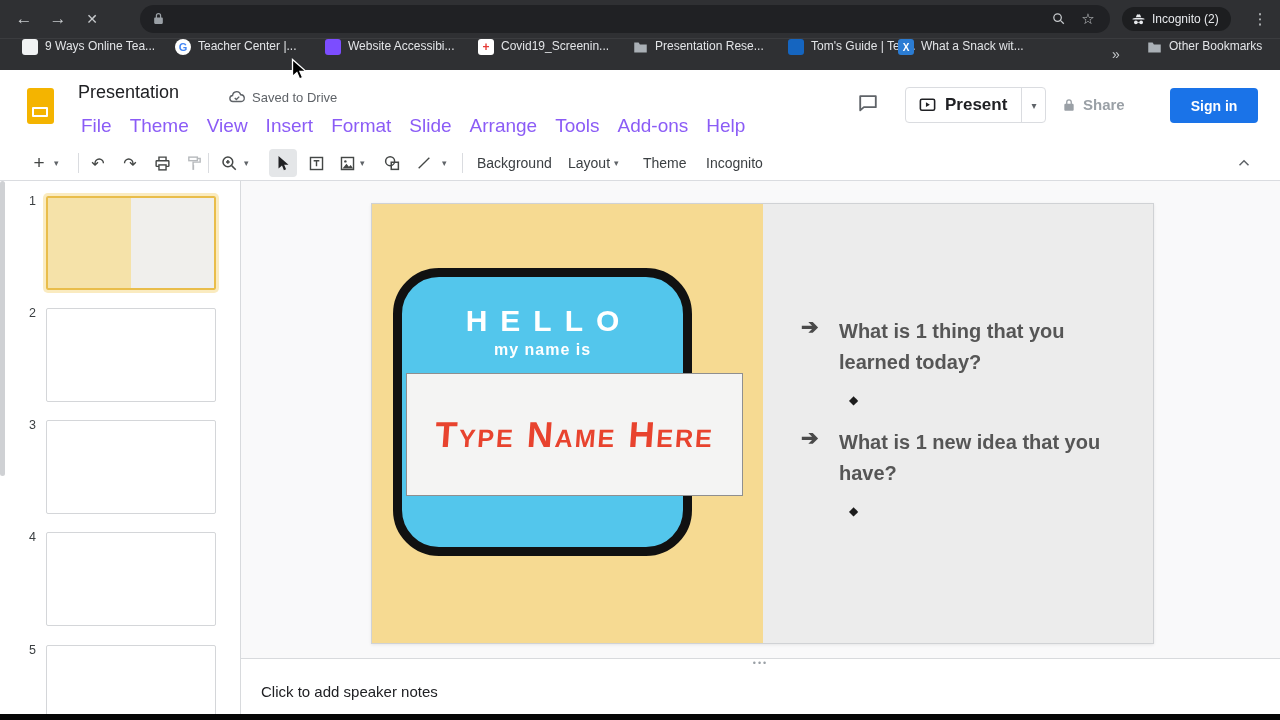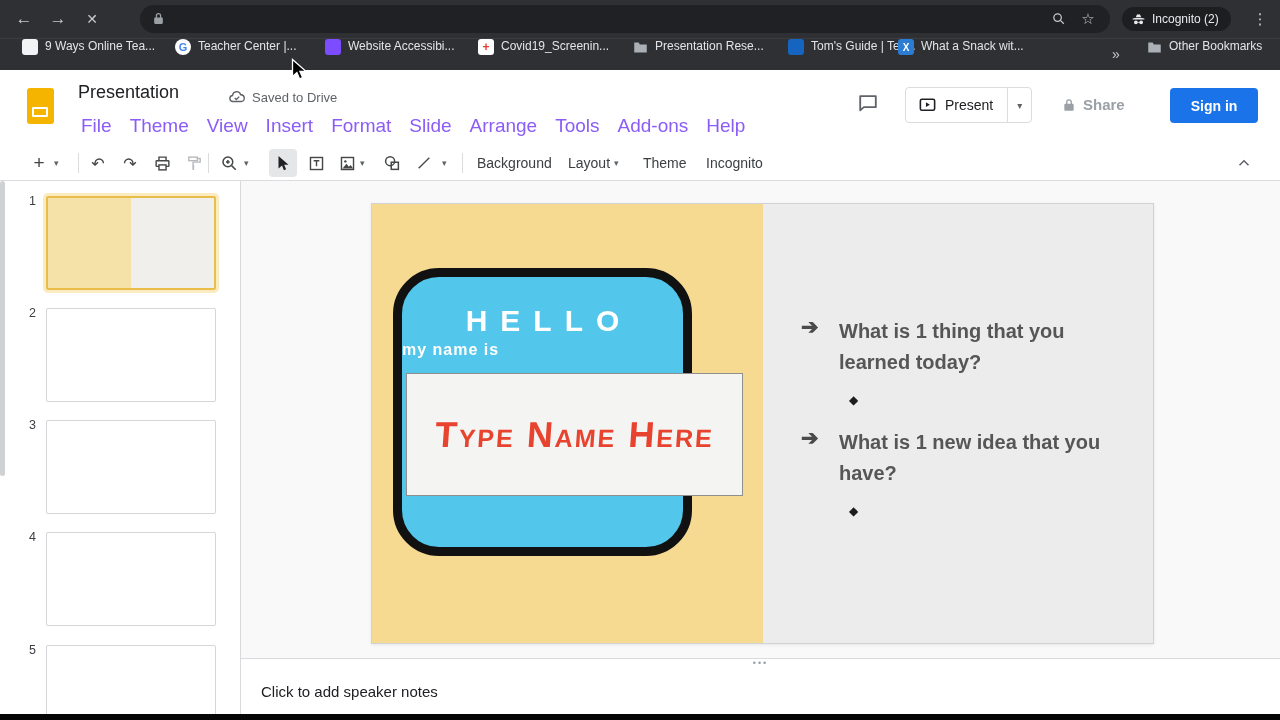--- a/index.html
+++ b/index.html
@@ -33,21 +33,21 @@
   .app-header{position:absolute;top:70px;left:0;width:1280px;height:75px;background:#fff}
   .slides-logo{left:27px;top:18px;width:27px;height:36px;background:#f4b400;border-radius:3px}
   .slides-logo-inner{position:absolute;left:5px;top:19px;width:16px;height:10px;border:2.5px solid #fff;border-radius:1px}
   .doc-title{left:78px;top:12px;font-size:18px;color:#202124}
   .saved{left:228px;top:18px;display:flex;gap:6px;align-items:center;font-size:13px;color:#5f6368}
   .menus{left:72px;top:42px;display:flex}
   .menu-item{padding:3px 9px;font-size:19px;color:#8b5cf6;cursor:default}
   .comment-ic{left:857px;top:22px;line-height:0}
   .present-btn{left:905px;top:17px;height:36px;border:1px solid #dadce0;border-radius:4px;display:flex;align-items:center;background:#fff}
   .present-ic{margin-left:12px;line-height:0}
-  .present-label{margin:0 14px 0 8px;font-size:14px;color:#202124;font-weight:400}
+  .present-label{margin:0 14px 0 8px;font-size:17px;color:#202124;font-weight:700}
   .present-divider{width:1px;height:34px;background:#dadce0}
   .present-caret{padding:0 9px;font-size:10px;color:#5f6368}
   .share-btn{left:1062px;top:26px;display:flex;align-items:center;gap:7px;font-size:15px;color:#9aa0a6;font-weight:700}
   .signin-btn{left:1170px;top:18px;width:88px;height:35px;background:#1a73e8;color:#fff;border:none;border-radius:4px;font-size:14px;font-family:inherit;font-weight:700}
   
   .toolbar{position:absolute;top:145px;left:0;width:1280px;height:36px;background:#fff;border-bottom:1px solid #dadce0}
   .tb{position:absolute;top:0;height:36px;display:flex;align-items:center;justify-content:center;color:#444746}
   .tb-glyph{font-size:16px;color:#444746}
   .sep{position:absolute;top:8px;width:1px;height:20px;background:#dadce0}
   .caret{position:absolute;top:0;line-height:36px;font-size:9px;color:#5f6368}
@@ -59,21 +59,21 @@
   .thumb{left:46px;width:170px;height:94px;background:#fff;border:1px solid #d4d6d9;border-radius:2px}
   .thumb.sel{background:linear-gradient(to right,#f5e2a9 0 50%,#f0efec 50% 100%);border:2px solid #e9bd4a;box-shadow:0 0 0 3px rgba(246,216,130,.5)}
   .strip-scroll{left:230px;top:8px;width:5px;height:295px;background:#cfd1d4;border-radius:3px}
   
   .canvas{position:absolute;left:241px;top:181px;width:1039px;height:477px;background:#f9f9fa}
   .slide{position:absolute;left:130px;top:22px;width:783px;height:441px;background:#fff;border:1px solid #d0d2d5;box-shadow:0 1px 3px rgba(0,0,0,.08)}
   .slide-left{position:absolute;left:0;top:0;width:391px;height:100%;background:#f6da92}
   .slide-right{position:absolute;left:391px;top:0;width:390px;height:100%;background:#ececec}
   .badge{position:absolute;left:21px;top:64px;width:299px;height:288px;background:#53c6ec;border:9px solid #111;border-radius:46px}
   .hello{margin-top:27px;text-align:center;color:#fff;font-weight:700;font-size:30px;letter-spacing:13px;text-indent:13px}
-  .mni{color:#fff;font-weight:700;font-size:16px;letter-spacing:1px;margin-top:3px}
+  .mni{text-align:center;color:#fff;font-weight:700;font-size:16px;letter-spacing:1px;margin-top:3px}
   .namebox{position:absolute;left:4px;top:96px;width:337px;height:123px;background:#f4f4f3;border:1px solid #8f8f8f;display:flex;align-items:center;justify-content:center}
   .nametext{font-size:36px;font-weight:700;font-variant:small-caps;letter-spacing:2px;color:#e8432e;transform:skewX(-4deg)}
   .qarrow{position:absolute;left:429px;font-size:21px;font-weight:700;color:#4a4a4a}
   .question{position:absolute;left:467px;width:276px;font-size:20px;font-weight:700;color:#565656;line-height:31px}
   .qdiamond{position:absolute;left:477px;font-size:12px;color:#1c1c1c}
   
   .notes{position:absolute;left:241px;top:658px;width:1039px;height:56px;background:#fff;border-top:1px solid #d8dadd}
   .notes-handle{position:absolute;left:50%;top:0;transform:translateX(-50%);font-size:9px;letter-spacing:2px;color:#9aa0a6;line-height:9px}
   .notes-text{position:absolute;left:20px;top:24px;font-size:15px;color:#202124}
   .bottom-strip{position:absolute;left:0;top:714px;width:1280px;height:6px;background:#060606}

